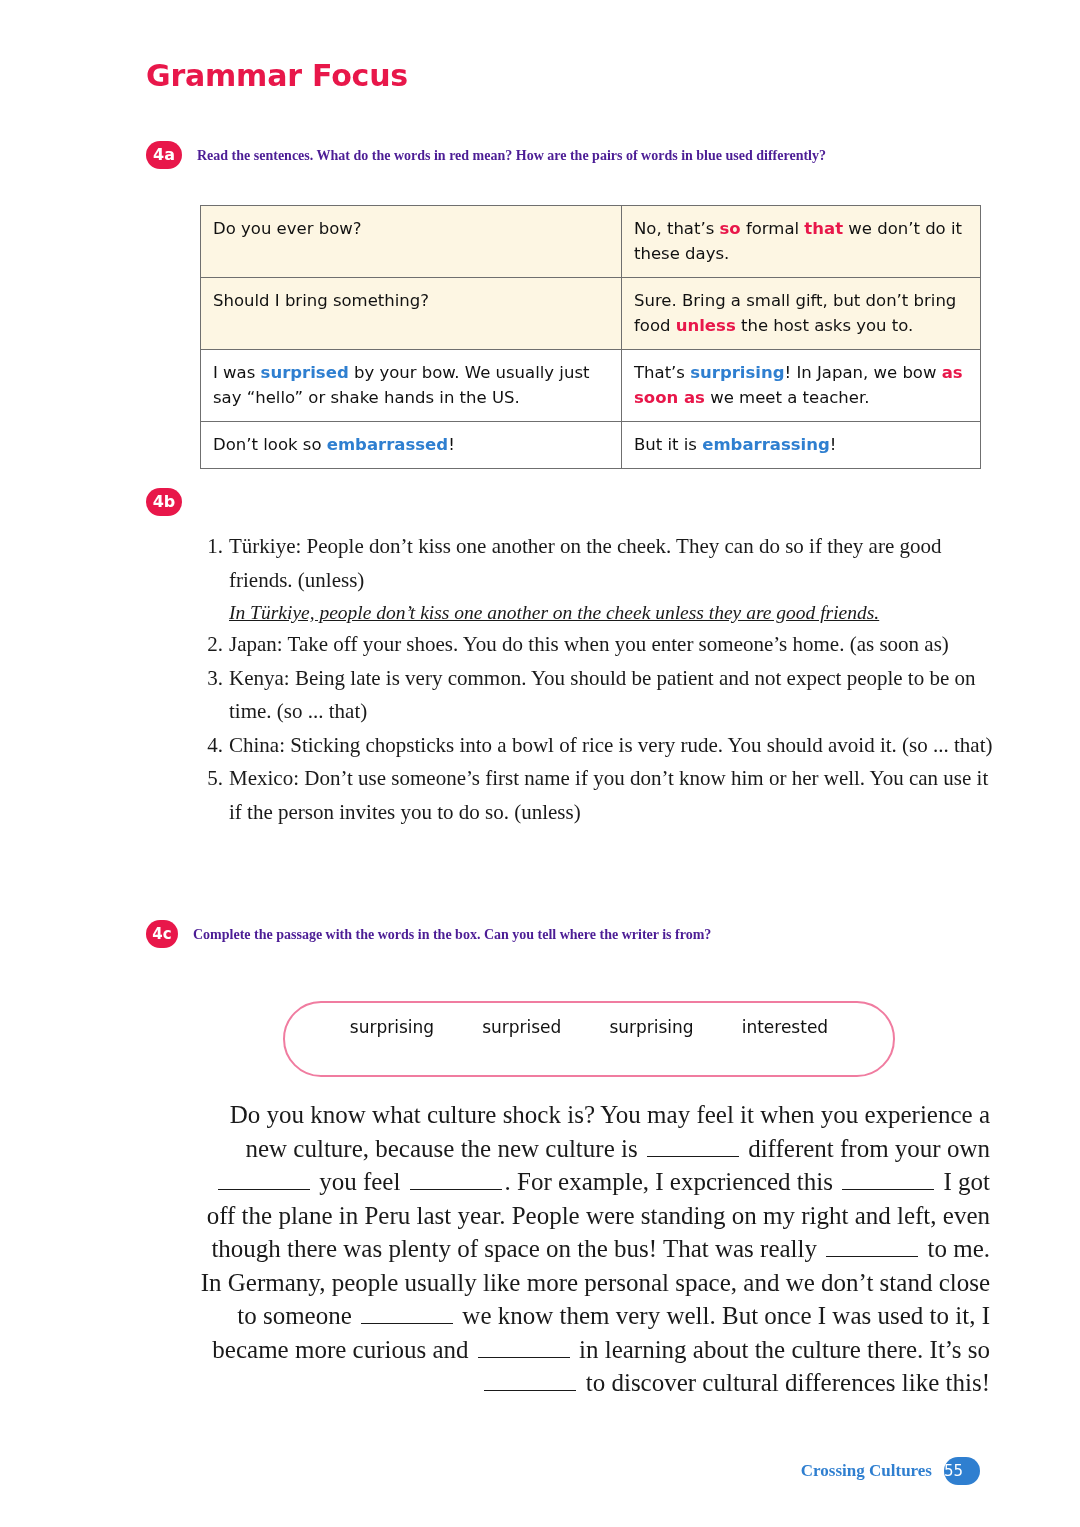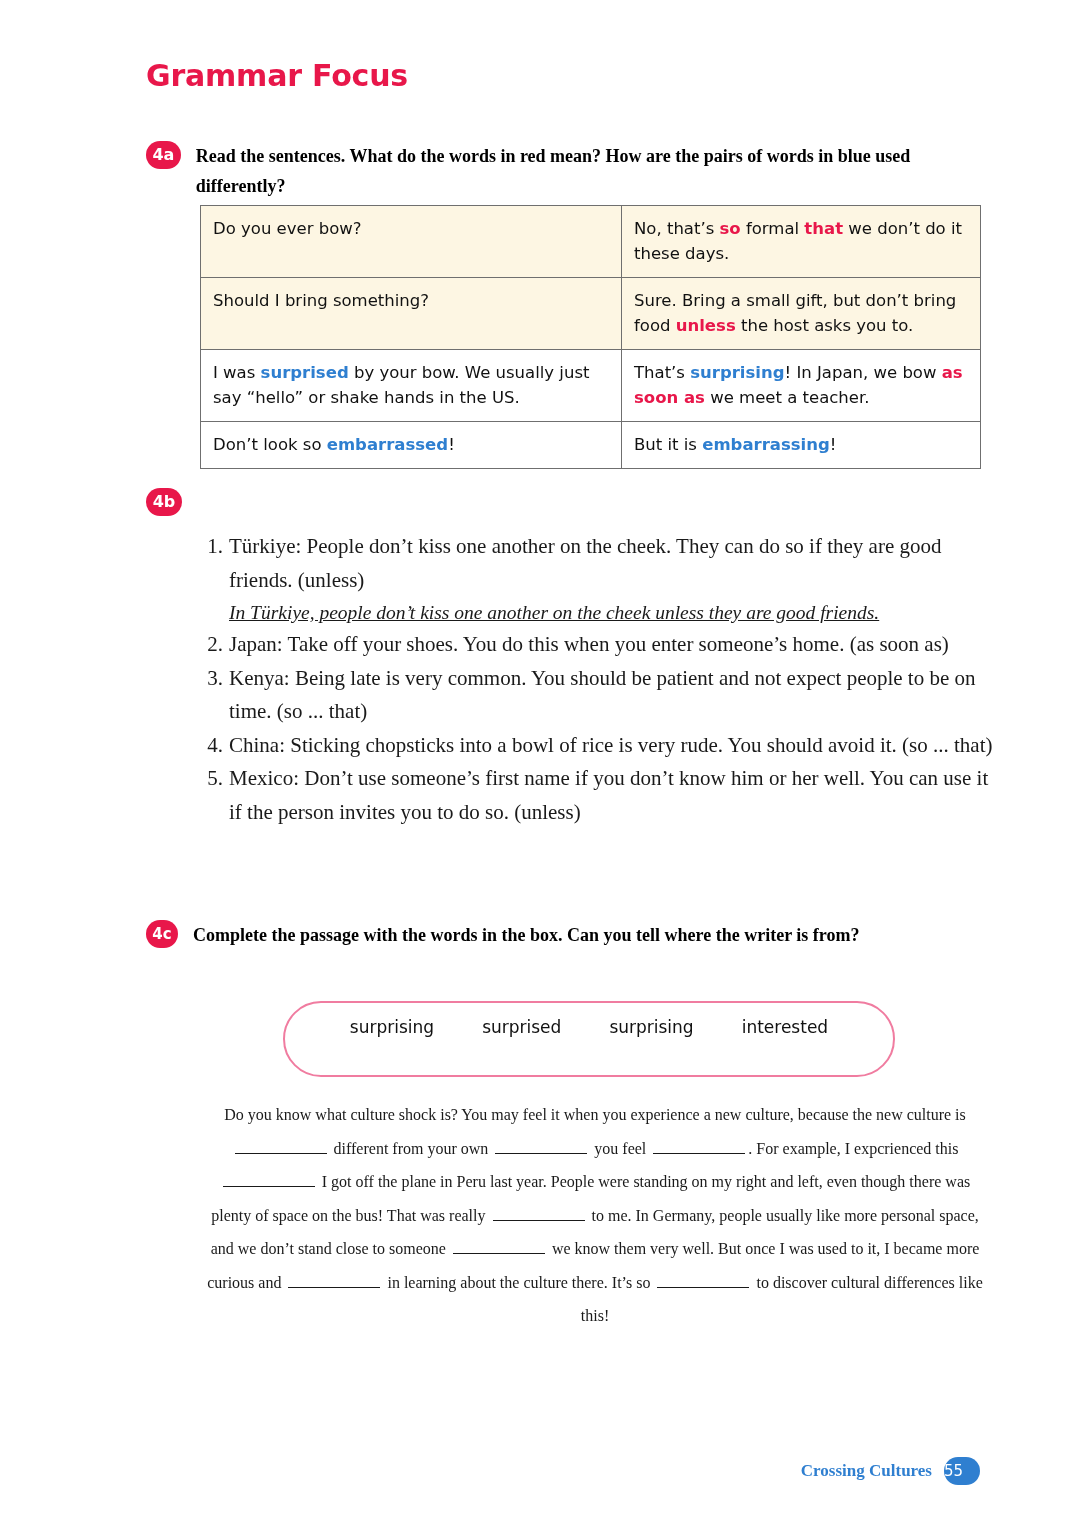--- a/index.html
+++ b/index.html
@@ -54,23 +54,23 @@
   }
   .ex-head {
     position: absolute;
     display: flex;
     align-items: flex-start;
   }
   .ex-head .prompt {
     margin-left: 15px;
     font-family: "Liberation Serif", serif;
     font-weight: bold;
-    font-size: 18px;
+    font-size: 14px;
     line-height: 30px;
-    color: #000000;
+    color: #4c1d95;
   }
 
   
   #ex4a-head { left: 146px; top: 141px; width: 830px; }
 
   .gtable {
     position: absolute;
     left: 200px;
     top: 205px;
     width: 781px;
@@ -153,23 +153,23 @@
     line-height: 28px;
   }
   .wordbox .row.r1 span { margin: 0 24px; }
   .wordbox .row.r2 span { margin: 0 24px; }
 
   .passage {
     position: absolute;
     left: 200px;
     top: 1098px;
     width: 790px;
-    font-size: 16px;
+    font-size: 25px;
     line-height: 33.5px;
-    text-align: center;
+    text-align: right;
     color: #1a1a1a;
   }
   .blank {
     display: inline-block;
     min-width: 92px;
     border-bottom: 1.5px solid #1a1a1a;
     height: 19px;
     margin: 0 3px;
     vertical-align: baseline;
   }

